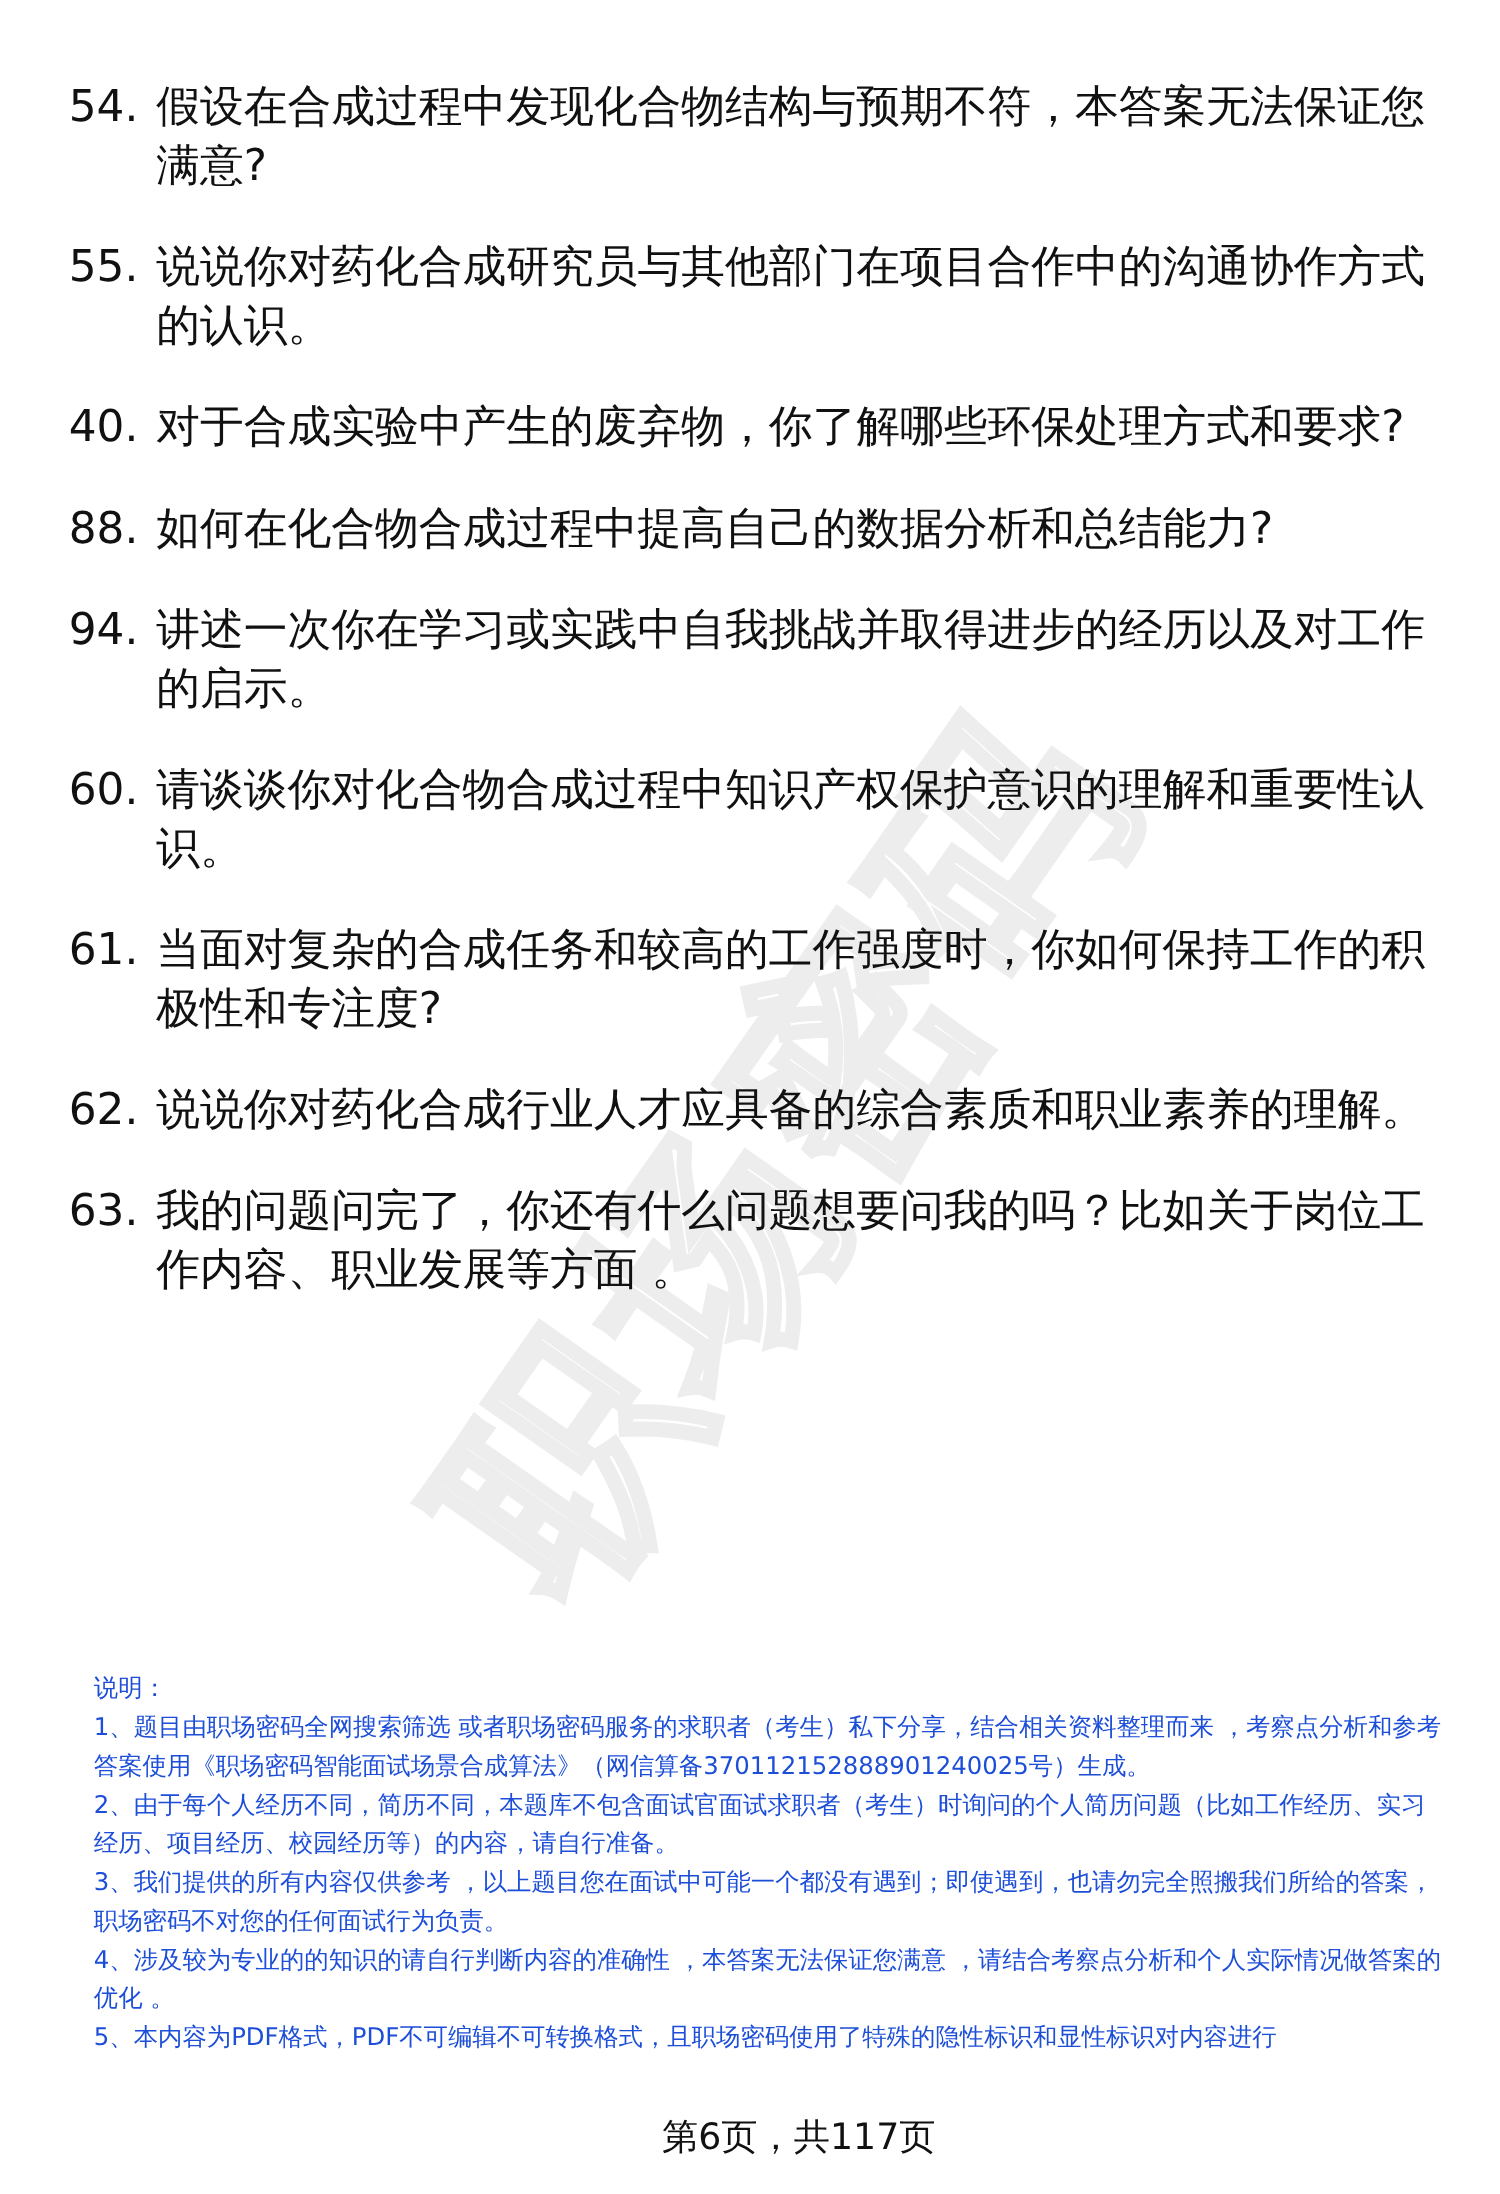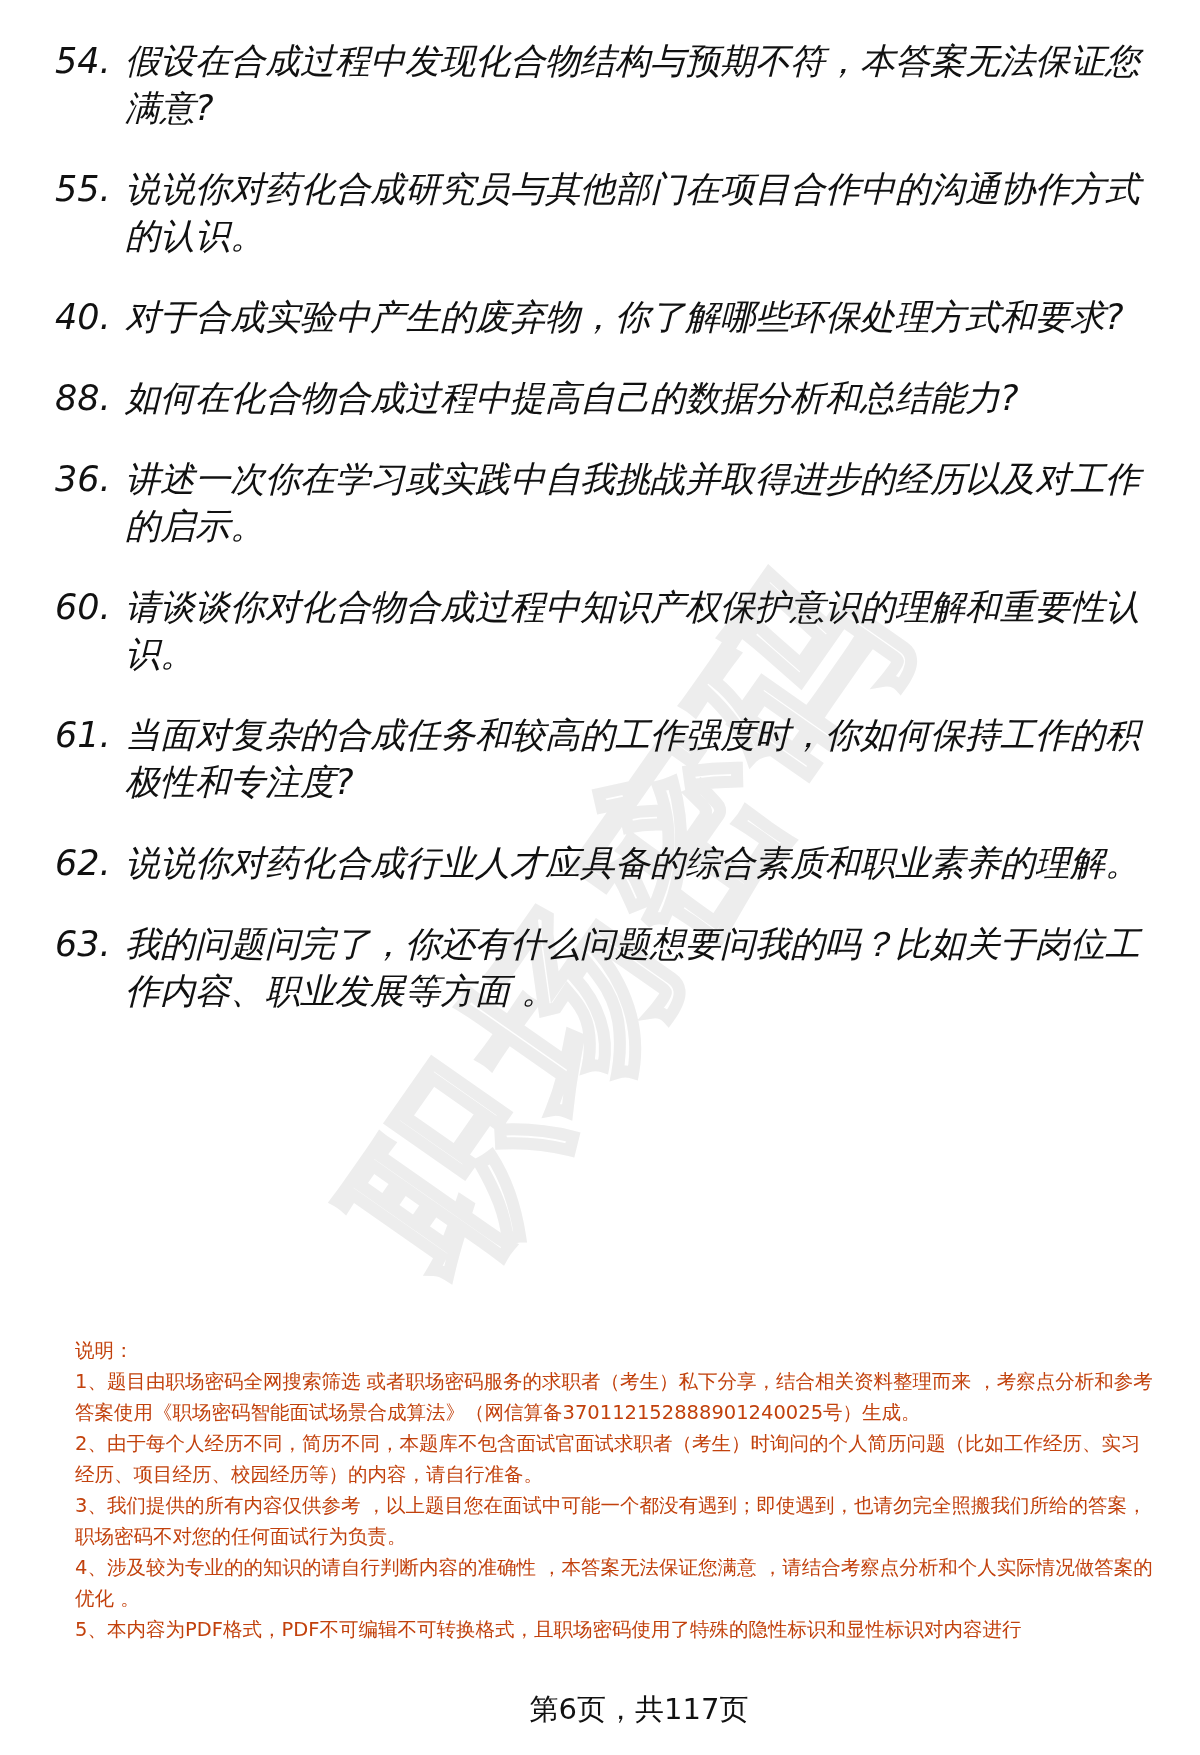--- a/index.html
+++ b/index.html
@@ -5,26 +5,26 @@
   html, body { margin: 0; padding: 0; background: #ffffff; }
   body { width: 1200px; height: 1755px; position: relative; overflow: hidden;
          font-family: "DejaVu Sans", "Liberation Sans", sans-serif; color: #111; }
   .page { position: absolute; inset: 0; }
   .watermark { position: absolute; left: 180px; top: 470px; width: 900px; height: 900px;
                pointer-events: none; z-index: 0; }
   .watermark span { position: absolute; left: 50%; top: 50%;
                     transform: translate(-50%,-50%) rotate(-55deg);
                     font-size: 190px; font-weight: bold; white-space: nowrap;
                     color: transparent; -webkit-text-stroke: 6px #ededed; letter-spacing: 10px; }
-  .questions { position: absolute; left: 0; top: 38px; width: 1164px; z-index: 1; font-style: italic; }
+  .questions { position: absolute; left: 0; top: 63px; width: 1164px; z-index: 1; }
   .q { display: flex; font-size: 35px; line-height: 47px; margin-bottom: 34px; }
   .q .num { width: 70px; margin-left: 55px; flex: none; }
   .q .txt { width: 1025px; flex: none; }
   .notes { position: absolute; left: 75px; top: 1335px; width: 1080px; z-index: 1;
-           font-size: 19.5px; line-height: 31px; color: #c2410c; }
+           font-size: 19.5px; line-height: 31px; color: #1d4ed8; }
   .notes p { margin: 0; }
   .footer { position: absolute; left: 0; width: 1200px; top: 1690px; text-align: center;
             font-size: 29px; z-index: 1; margin-left: 39px; }
 </style>
 </head>
 <body>
 
 <div class="page">
 
   <div class="watermark">
@@ -42,21 +42,21 @@
     </div>
     <div class="q">
       <span class="num">40.</span>
       <span class="txt">对于合成实验中产生的废弃物，你了解哪些环保处理方式和要求?</span>
     </div>
     <div class="q">
       <span class="num">88.</span>
       <span class="txt">如何在化合物合成过程中提高自己的数据分析和总结能力?</span>
     </div>
     <div class="q">
-      <span class="num">36.</span>
+      <span class="num">94.</span>
       <span class="txt">讲述一次你在学习或实践中自我挑战并取得进步的经历以及对工作的启示。</span>
     </div>
     <div class="q">
       <span class="num">60.</span>
       <span class="txt">请谈谈你对化合物合成过程中知识产权保护意识的理解和重要性认识。</span>
     </div>
     <div class="q">
       <span class="num">61.</span>
       <span class="txt">当面对复杂的合成任务和较高的工作强度时，你如何保持工作的积极性和专注度?</span>
     </div>

